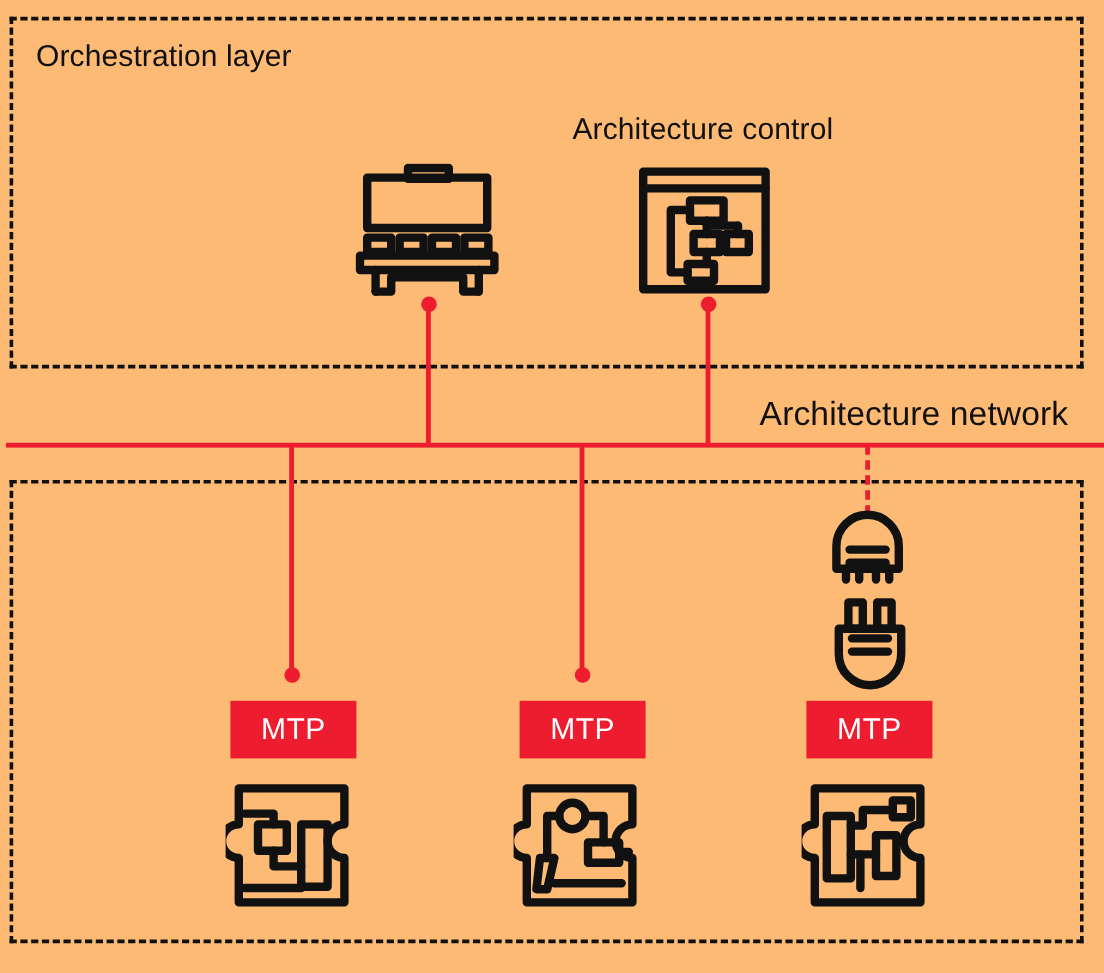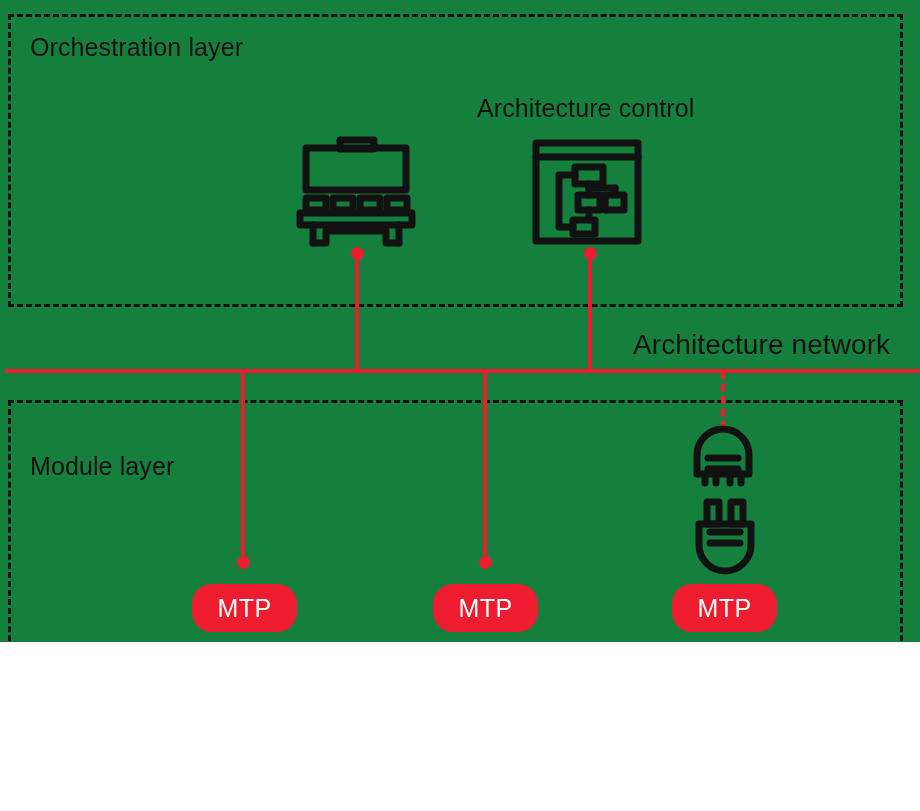--- a/index.html
+++ b/index.html
@@ -7,22 +7,22 @@
     padding: 0;
     background: #ffffff;
   }
   body {
     font-family: "Liberation Sans", sans-serif;
     -webkit-font-smoothing: antialiased;
   }
   #canvas {
     position: relative;
     width: 920px;
-    height: 642px;
-    background: #15803d;
+    height: 811px;
+    background: #fdba74;
     overflow: hidden;
   }
 
   
   .layer-box {
     position: absolute;
     border: 3px dashed #111111;
     box-sizing: border-box;
     background: transparent;
   }
@@ -131,21 +131,20 @@
     position: absolute;
     width: 105px;
     height: 48px;
     background: #ED1C2E;
     color: #ffffff;
     font-size: 25px;
     display: flex;
     align-items: center;
     justify-content: center;
     letter-spacing: 0.4px;
-    border-radius: 20px;
   }
   #mtp-badge-1 { left: 192px; top: 584px; }
   #mtp-badge-2 { left: 433px; top: 584px; }
   #mtp-badge-3 { left: 672px; top: 584px; }
 </style>
 </head>
 <body>
 
 <div id="canvas">
 
@@ -201,21 +200,20 @@
   <div id="conn-operations" class="v-connector"></div>
 
   <div id="dot-supervisory" class="conn-dot"></div>
   <div id="conn-supervisory" class="v-connector"></div>
 
   <div id="architecture-network-label">Architecture network</div>
   <div id="network-bus"></div>
 
   <div id="module-box" class="layer-box"></div>
 
-  <div id="module-title" class="layer-title">Module layer</div>
 
   <div id="conn-module-1" class="v-connector"></div>
   <div id="dot-module-1" class="conn-dot"></div>
 
   <div id="conn-module-2" class="v-connector"></div>
   <div id="dot-module-2" class="conn-dot"></div>
 
   <div id="conn-module-3" class="v-connector dashed"></div>
 
   <svg id="socket-icon" class="icon" width="66" height="64" viewBox="0 0 66 64">

